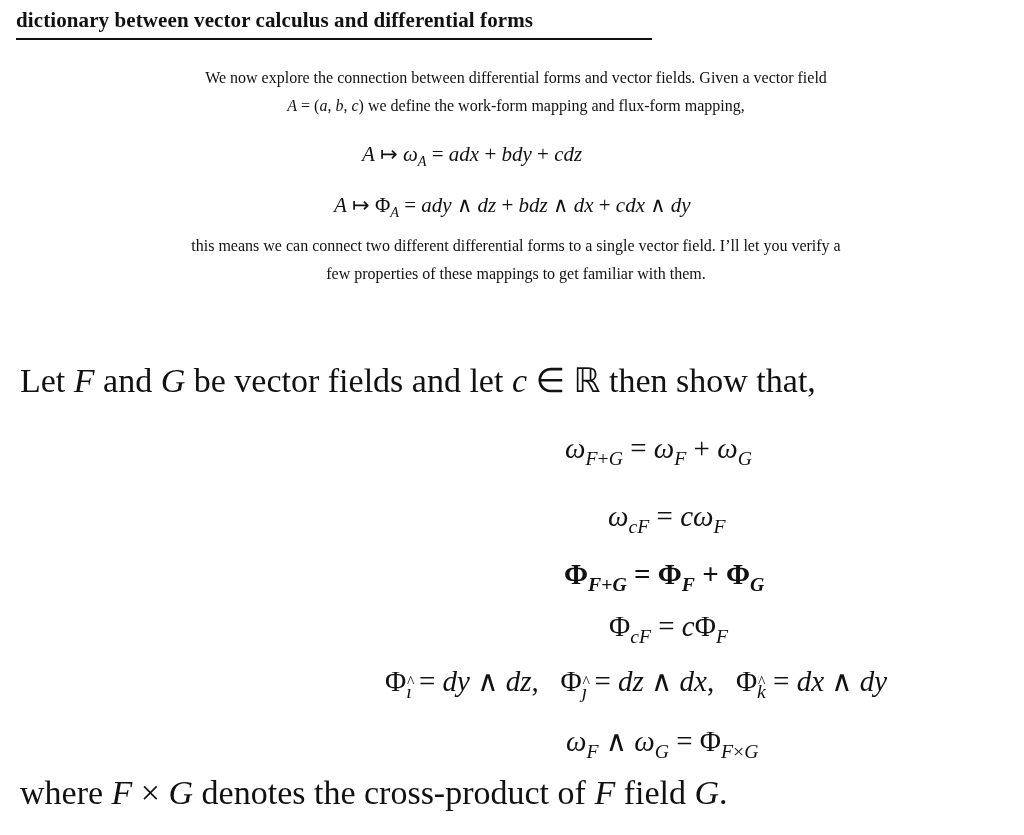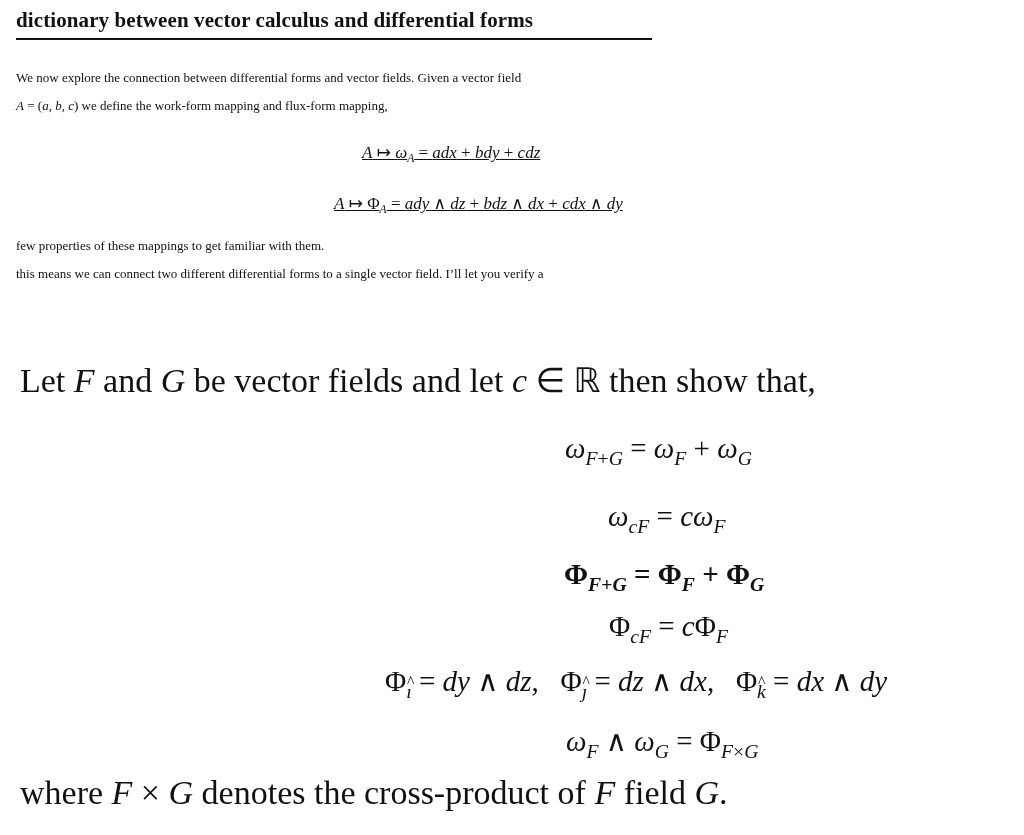--- a/index.html
+++ b/index.html
@@ -8,28 +8,29 @@
     font-family: "DejaVu Serif", "Liberation Serif", serif;
     color: #111111;
   }
   .abs { position: absolute; }
   .title {
     left: 16px; top: 8px; font-size: 21px; font-weight: bold;
     font-family: "Liberation Serif", serif; letter-spacing: 0.1px;
   }
   .title-rule { left: 16px; top: 38px; width: 636px; height: 2px; background: #111; }
   .para {
-    left: 16px; font-size: 13px; line-height: 28px; width: 1000px;
+    left: 16px; font-size: 16px; line-height: 28px; width: 1000px;
     font-family: "Liberation Serif", serif;
+    text-align: center;
   }
   .m { font-style: italic; }
   .up { font-style: normal; }
   sub { font-size: 0.68em; vertical-align: -0.35em; line-height: 0; }
   .eq { font-family: "Liberation Serif", serif; white-space: nowrap; }
-  .eq-sm { font-size: 17px; text-decoration: underline; }
+  .eq-sm { font-size: 21px; }
   .eq-lg { font-size: 29px; }
   .big-text { font-family: "Liberation Serif", serif; font-size: 34px; }
   .hat { position: relative; display: inline-block; }
   .hat::before {
     content: "^"; position: absolute; top: -0.55em; left: 0.05em;
     font-size: 0.8em; font-style: normal;
   }
 </style>
 </head>
 <body>
@@ -43,22 +44,22 @@
 </div>
 
 <div class="abs eq eq-sm" style="left:362px; top:142px;">
   <span class="m">A</span> ↦ <span class="m">ω</span><sub class="m">A</sub> = <span class="m">adx</span> + <span class="m">bdy</span> + <span class="m">cdz</span>
 </div>
 <div class="abs eq eq-sm" style="left:288px; top:193px;margin-left:46px;">
   <span class="m">A</span> ↦ Φ<sub class="m">A</sub> = <span class="m">ady</span> ∧ <span class="m">dz</span> + <span class="m">bdz</span> ∧ <span class="m">dx</span> + <span class="m">cdx</span> ∧ <span class="m">dy</span>
 </div>
 
 <div class="abs para" style="top:232px;">
+  <div>this means we can connect two different differential forms to a single vector field.  I’ll let you verify a</div>
   <div>few properties of these mappings to get familiar with them.</div>
-  <div>this means we can connect two different differential forms to a single vector field.  I’ll let you verify a</div>
 </div>
 
 <div class="abs big-text" style="left:20px; top:360px;">
   <span>Let </span><span class="m">F</span><span> and </span><span class="m">G</span><span> be vector fields and let </span><span class="m">c</span> ∈ ℝ<span> then show that,</span>
 </div>
 
 <div class="abs eq eq-lg" style="left:565px; top:432px;">
   <span class="m">ω</span><sub class="m">F</sub><sub class="up" style="vertical-align:-0.35em;">+</sub><sub class="m">G</sub> = <span class="m">ω</span><sub class="m">F</sub> + <span class="m">ω</span><sub class="m">G</sub>
 </div>
 <div class="abs eq eq-lg" style="left:608px; top:500px;">

